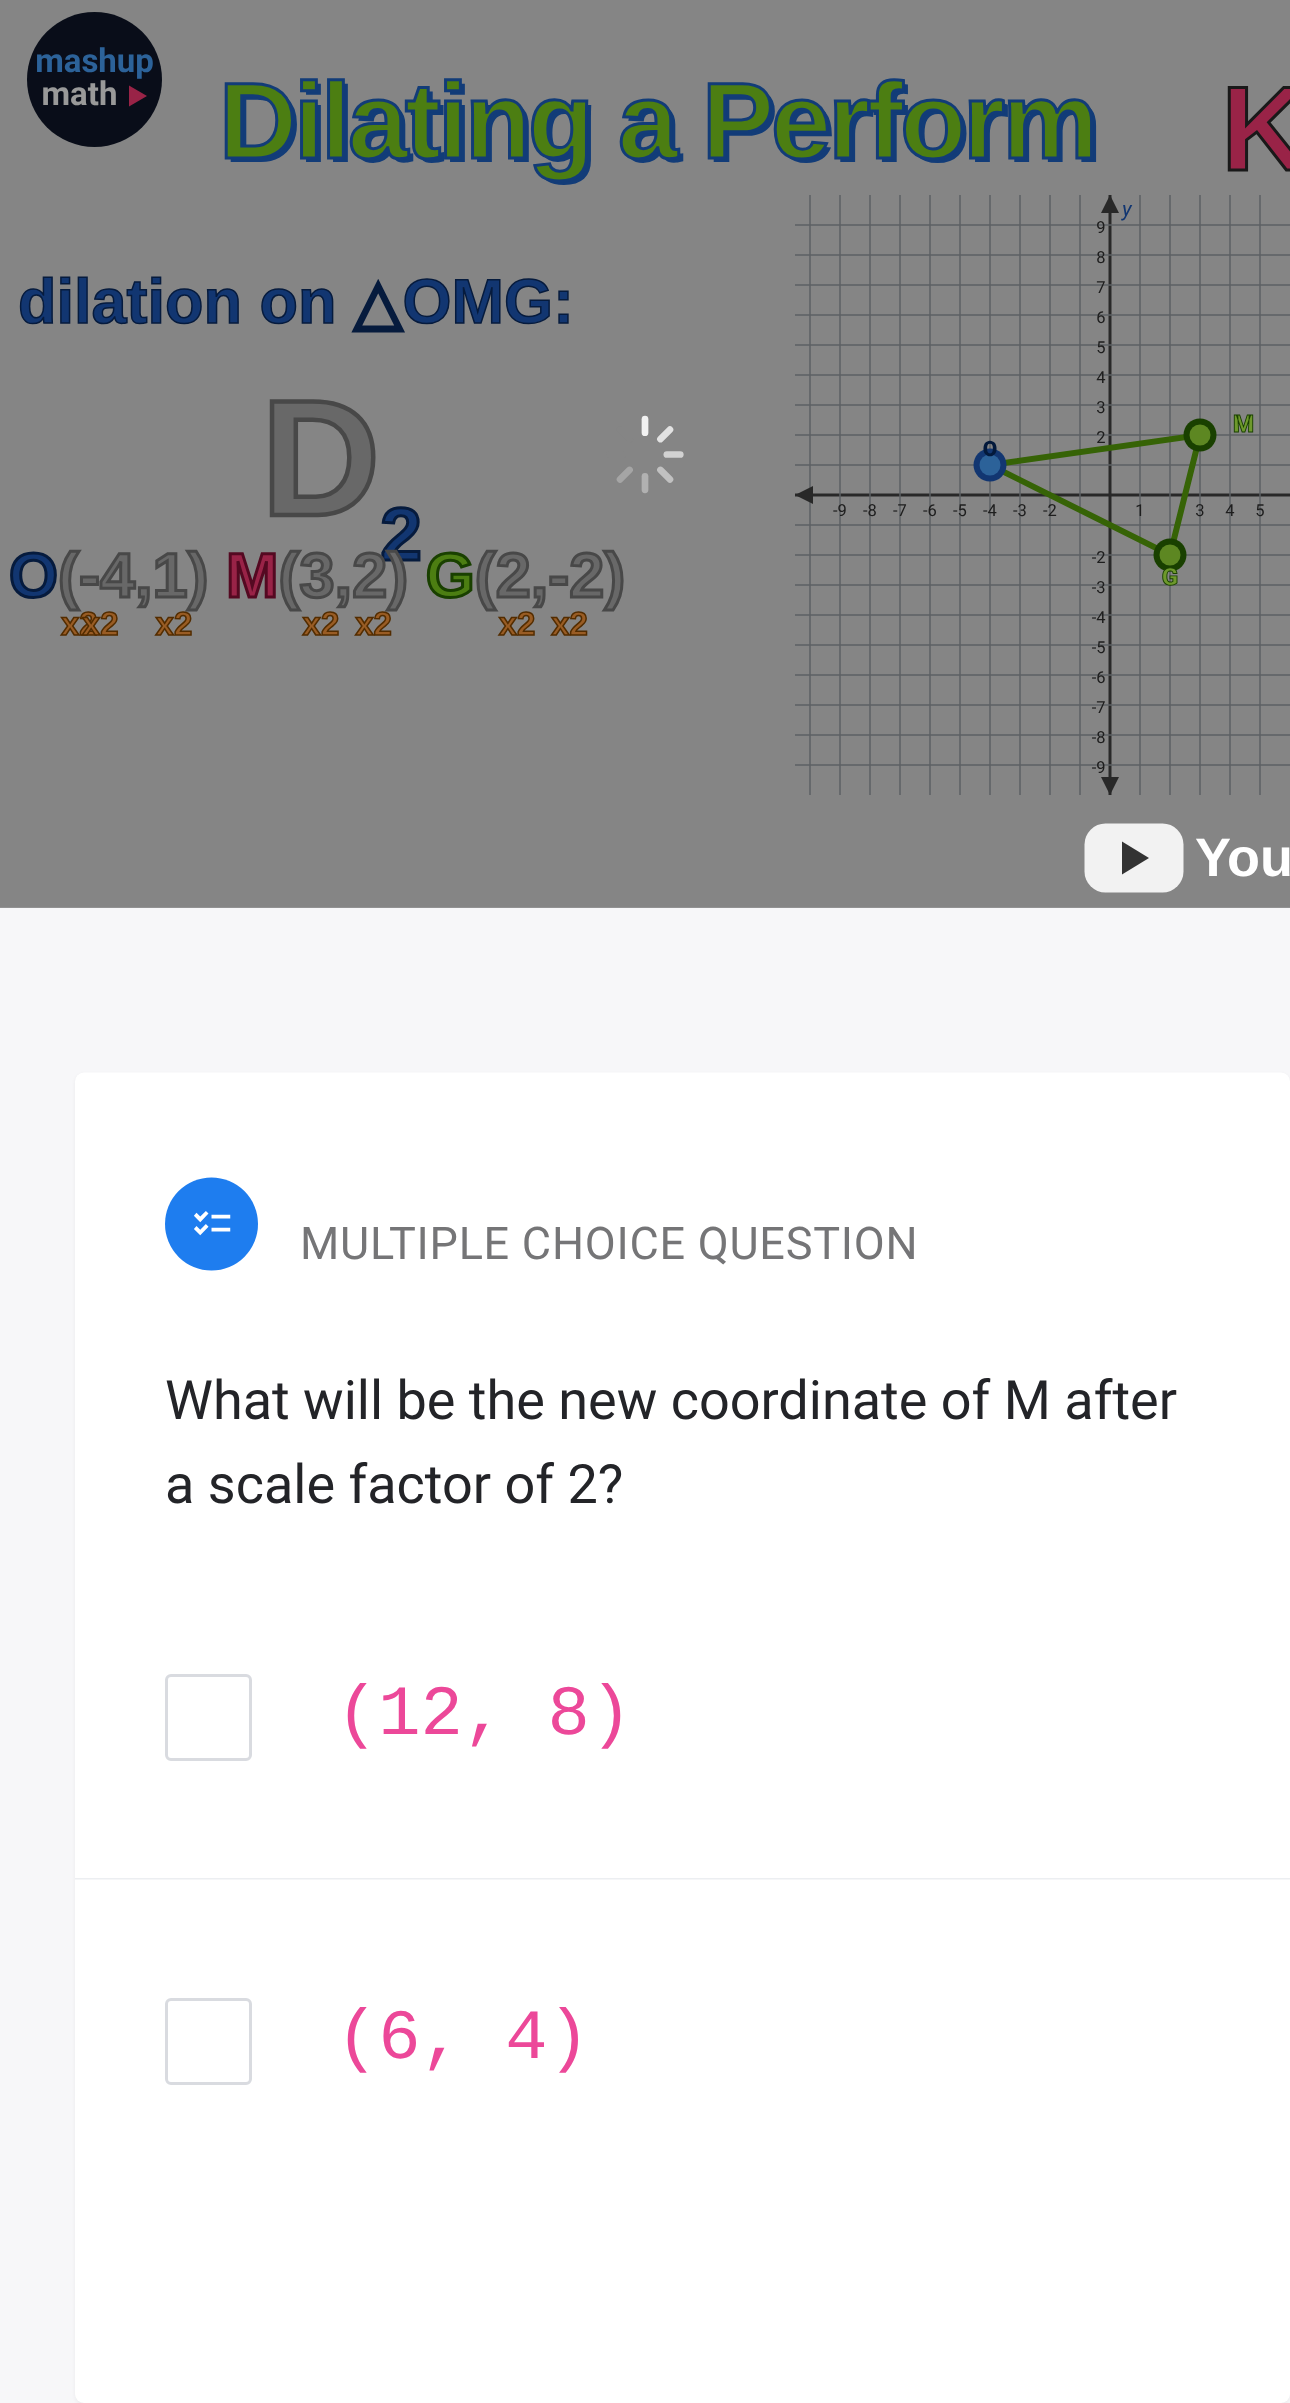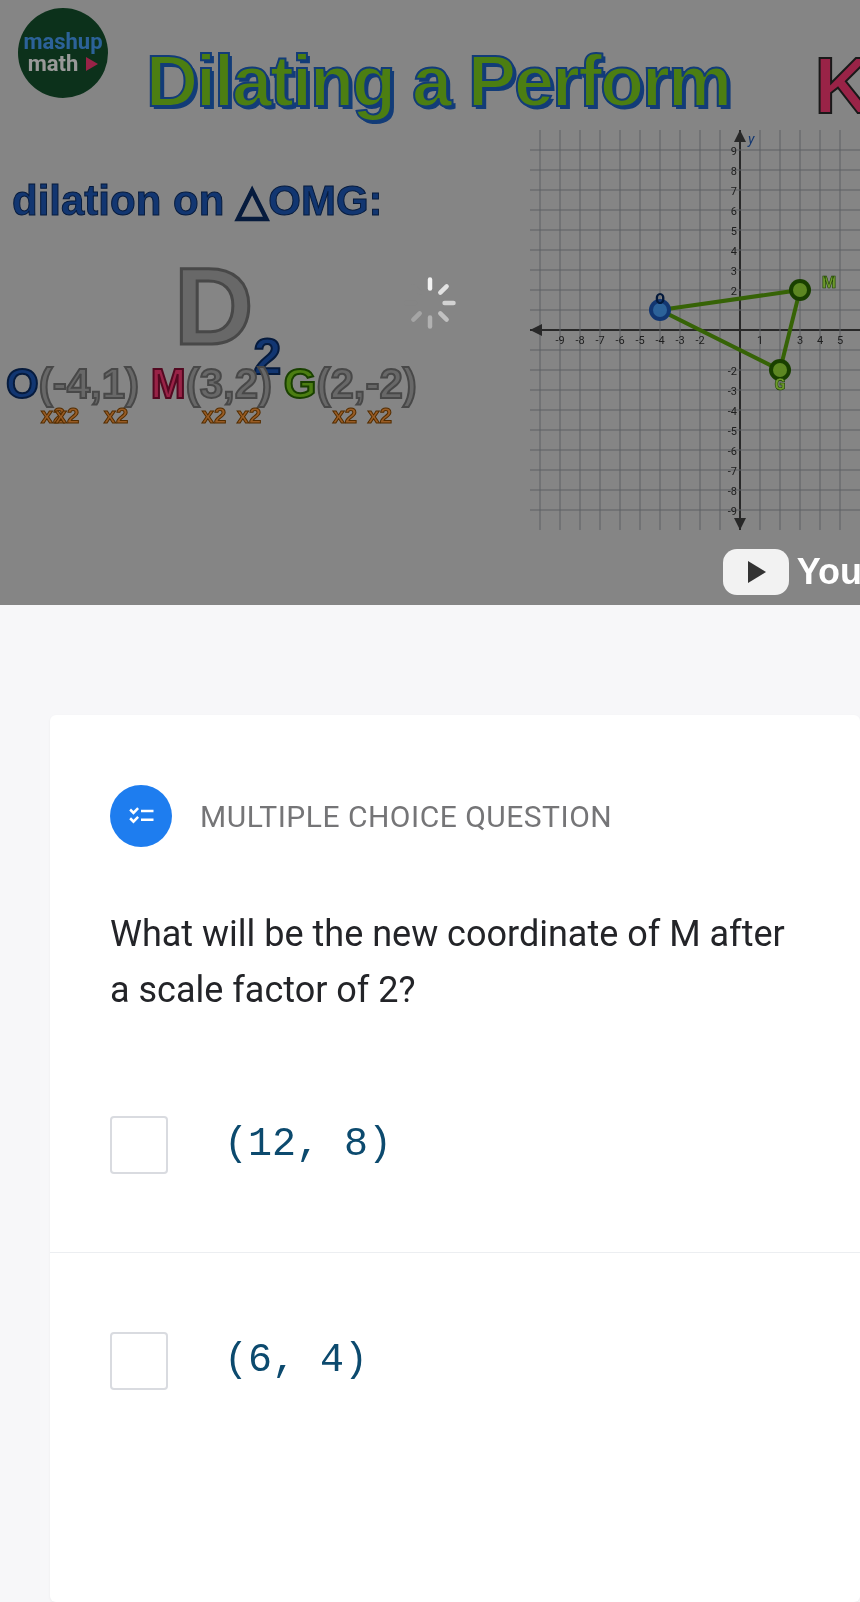--- a/index.html
+++ b/index.html
@@ -4,21 +4,21 @@
 <style>
 *{box-sizing:border-box;margin:0;padding:0}
 body{font-family:-apple-system,BlinkMacSystemFont,"Segoe UI",Roboto,Arial,sans-serif;width:860px;background:#fff}
 
 
 .video{position:relative;width:860px;height:605px;background:#222;overflow:hidden}
 .video-dim{position:absolute;inset:0;background:rgba(0,0,0,0.4);z-index:10;pointer-events:none}
 .video-content{position:absolute;inset:0;background:#dedede;overflow:hidden}
 
 
-.chlogo{position:absolute;top:8px;left:18px;width:90px;height:90px;border-radius:50%;background:#14532d;display:flex;flex-direction:column;align-items:center;justify-content:center;z-index:4;line-height:1}
+.chlogo{position:absolute;top:8px;left:18px;width:90px;height:90px;border-radius:50%;background:#0f172a;display:flex;flex-direction:column;align-items:center;justify-content:center;z-index:4;line-height:1}
 .chlogo .a{color:#4aa3ff;font-weight:700;font-size:22px}
 .chlogo .b{color:#fff;font-weight:700;font-size:22px;display:flex;align-items:center;gap:6px}
 .chlogo .tri{width:0;height:0;border-left:12px solid #ff3b77;border-top:7px solid transparent;border-bottom:7px solid transparent;margin-left:2px}
 
 
 .vid-cap{position:absolute;left:120px;top:10px;font-size:44px;font-weight:400;color:#c8c9cb;letter-spacing:-0.5px;white-space:nowrap;z-index:4}
 
 
 .bigtitle{position:absolute;left:146px;top:40px;font-size:72px;font-weight:900;letter-spacing:-2px;font-family:"Arial Black",Arial,sans-serif;z-index:3}
 .bigtitle .s{color:#7fd21e;-webkit-text-stroke:2px #1e64c8;text-shadow:3px 3px 0 #1e64c8}
@@ -53,29 +53,29 @@
 
 
 .yt{position:absolute;right:-2px;bottom:10px;height:46px;display:flex;align-items:center;gap:8px;z-index:20}
 .yt .pill{width:66px;height:46px;background:#f2f2f2;border-radius:14px;display:flex;align-items:center;justify-content:center}
 .yt .pill .tri{width:0;height:0;border-left:18px solid #333;border-top:11px solid transparent;border-bottom:11px solid transparent;margin-left:3px}
 .yt .txt{color:#fff;font-size:36px;font-weight:700;font-family:Arial,sans-serif}
 
 
 .page{background:#f7f7f9;padding:110px 0 0 50px}
 .card{background:#fff;border-radius:6px;padding:70px 60px 0 60px;min-height:887px;box-shadow:0 1px 3px rgba(0,0,0,0.05)}
-.qhdr{display:flex;align-items:center;gap:28px;margin-bottom:60px}
+.qhdr{display:flex;align-items:flex-end;gap:28px;margin-bottom:60px}
 .qicon{width:62px;height:62px;border-radius:50%;background:#1e7def;display:flex;align-items:center;justify-content:center}
 .qicon svg{width:30px;height:30px;fill:#fff}
 .qlabel{font-size:30px;color:#757577;letter-spacing:0.5px}
 .qtext{font-size:36px;color:#232428;line-height:1.55;margin-bottom:68px}
 .opt{display:flex;align-items:center;gap:56px;padding:28px 0;border-top:1px solid rgba(0,0,0,0)}
 .opt+.opt-sep{border-top:1px solid #eceef1;margin:50px -60px 50px -60px}
 .chk{width:58px;height:58px;border:2px solid #d9dbe0;border-radius:4px;background:#fff;flex-shrink:0}
-.optlabel{font-family:"Courier New",monospace;font-size:40px;color:#0c4a6e}
+.optlabel{font-family:"Courier New",monospace;font-size:47px;color:#ec4899}
 </style>
 </head>
 <body>
 
 <div class="video">
   <div class="video-content">
 
     <div class="chlogo">
       <span class="a">mashup</span>
       <span class="b">

